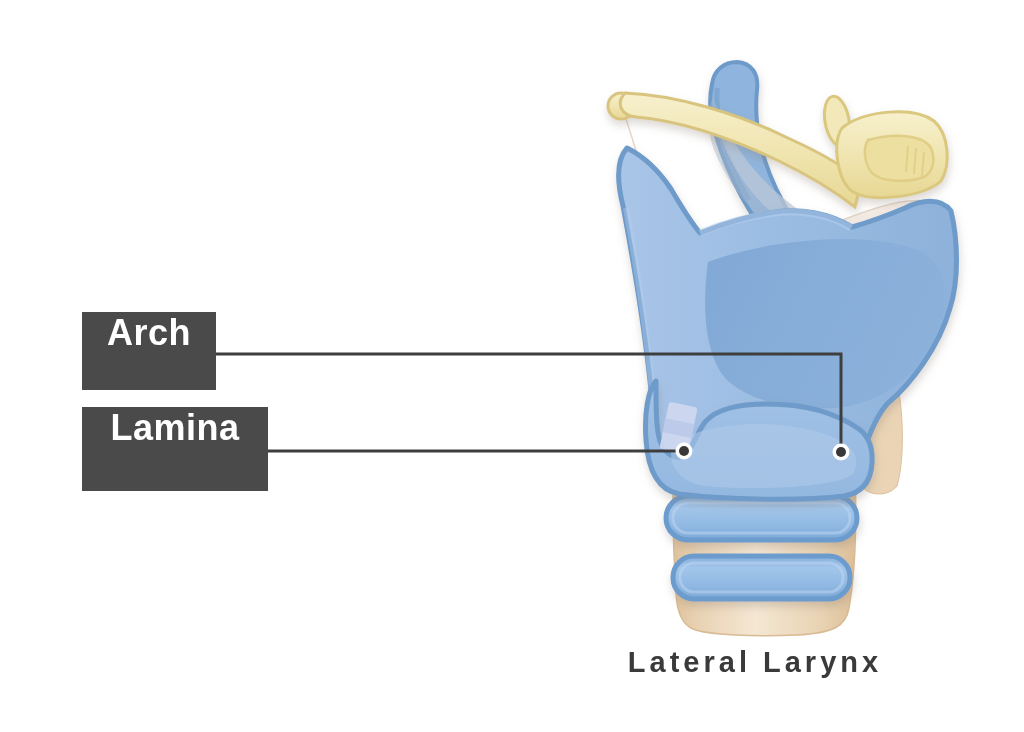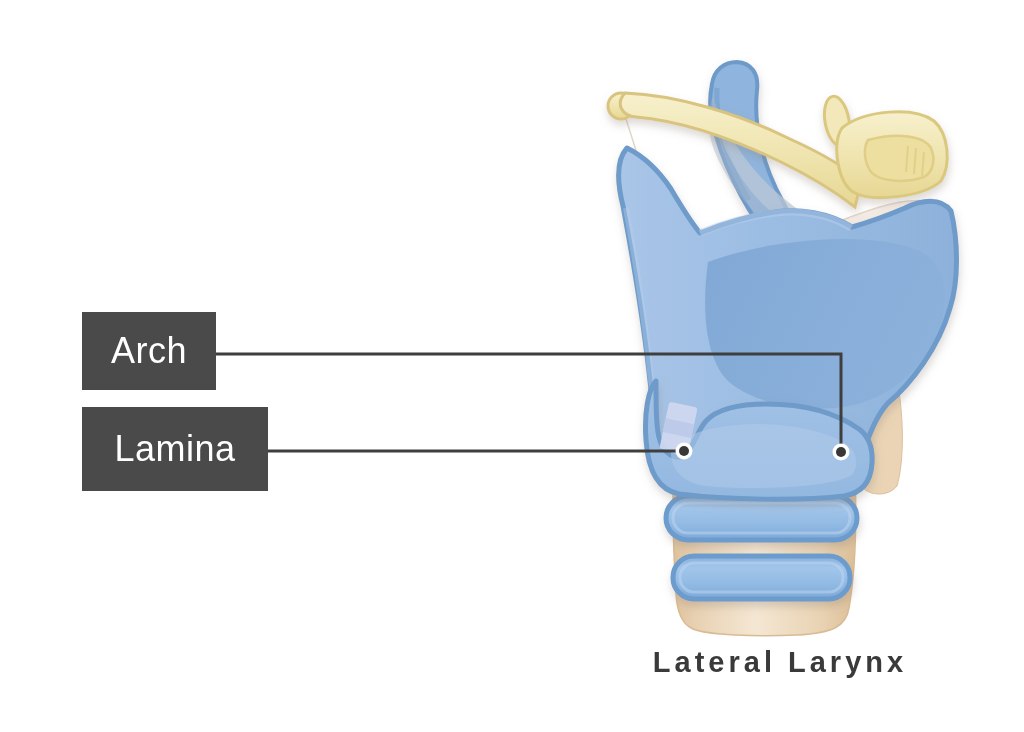--- a/index.html
+++ b/index.html
@@ -3,27 +3,27 @@
 <meta charset="utf-8">
 <style>
   html,body{margin:0;padding:0;background:#fff;}
   #stage{
     position:relative;width:1024px;height:732px;background:#ffffff;
     font-family:"Liberation Sans", sans-serif;overflow:hidden;
   }
   #art{position:absolute;left:0;top:0;}
   .callout{
     position:absolute;background:#4a4a4a;color:#ffffff;
-    display:flex;align-items:center;justify-content:center;
-    font-size:36px;font-weight:400;letter-spacing:0.5px;
+    display:flex;align-items:flex-start;justify-content:center;
+    font-size:36px;font-weight:700;letter-spacing:0.5px;
   }
   #arch-box{left:82px;top:312px;width:134px;height:78px;}
   #lamina-box{left:82px;top:407px;width:186px;height:84px;}
   #caption{
-    position:absolute;left:600px;top:646px;width:360px;text-align:center;
+    position:absolute;left:575px;top:646px;width:360px;text-align:center;
     font-size:29px;font-weight:700;letter-spacing:4px;color:#3a3a3a;
   }
 </style>
 </head>
 <body>
 
 <div id="stage">
 
   <svg id="art" width="1024" height="732" viewBox="0 0 1024 732">
     <defs>

